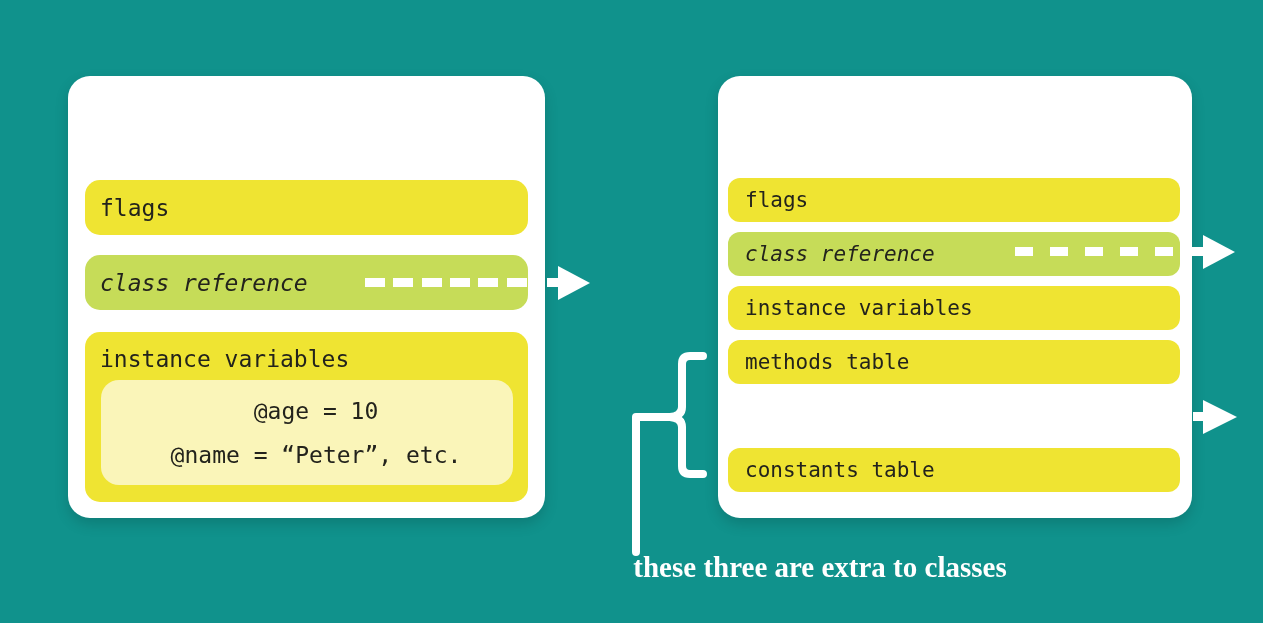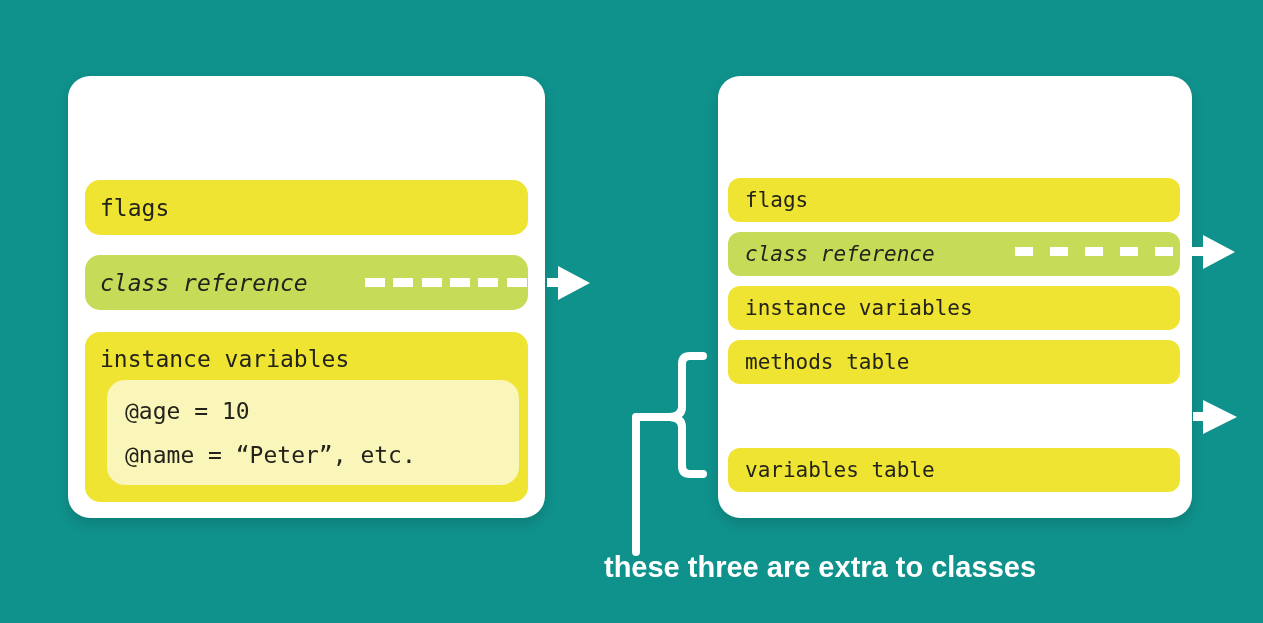--- a/index.html
+++ b/index.html
@@ -39,41 +39,41 @@
 
   
   .row-l { left:17px; width:443px; height:55px; border-radius:15px;
            padding-left:15px; box-sizing:border-box; font-size:23px; }
   .rl-1 { top:104px; }
   .rl-2 { top:179px; }
   .block-l { position:absolute; left:17px; top:256px; width:443px; height:170px;
              border-radius:15px; background: var(--color-row_yellow, #EFE432); }
   .block-label { position:absolute; left:15px; top:14px; font-size:23px;
                  color: var(--color-text_dark, #23231C); }
-  .inner-box { position:absolute; left:22px; top:48px; width:412px; height:105px;
+  .inner-box { position:absolute; left:16px; top:48px; width:412px; height:105px;
                border-radius:18px; background: var(--color-inner_pale, #FAF5B9);
                padding:9px 0 0 18px; box-sizing:border-box;
-               font-size:23px; line-height:44px; color: var(--color-text_dark, #23231C); }
+               font-size:23px; line-height:44px; color: var(--color-text_dark, #23231C); text-align: center; }
 
   
   .row-r { left:10px; width:452px; height:44px; border-radius:12px;
            padding-left:17px; box-sizing:border-box; font-size:21px; }
   .rr-1 { top:102px; }
   .rr-2 { top:156px; }
   .rr-3 { top:210px; }
   .rr-4 { top:264px; }
   .rr-5 { top:318px; }
   .rr-6 { top:372px; }
 
   .overlay { position:absolute; pointer-events:none; }
 
   .annotation {
     position:absolute; left:560px; top:551px; width:520px;
     text-align:center;
-    font-family:Liberation Sans, sans-serif;
+    font-family:Liberation Serif, serif;
     font-weight:bold; font-size:29px;
     color: var(--color-annotation_white, #FFFFFF);
   }
 </style>
 </head>
 <body>
 
 <div class="canvas">
 
   <section class="card card-left">
@@ -105,21 +105,21 @@
     <div class="row green row-r rr-2">
       <span>class reference</span>
     </div>
     <div class="row yellow row-r rr-3">
       <span>instance variables</span>
     </div>
     <div class="row yellow row-r rr-4">
       <span>methods table</span>
     </div>
     <div class="row yellow row-r rr-6">
-      <span>variables table</span>
+      <span>constants table</span>
     </div>
   </section>
 
   <svg class="overlay" style="left:365px; top:265px;" width="228" height="36" aria-hidden="true">
     <g fill="#FFFFFF">
       <rect x="0" y="13" width="20" height="9"></rect>
       <rect x="28" y="13" width="20" height="9"></rect>
       <rect x="57" y="13" width="20" height="9"></rect>
       <rect x="85" y="13" width="20" height="9"></rect>
       <rect x="113" y="13" width="20" height="9"></rect>

